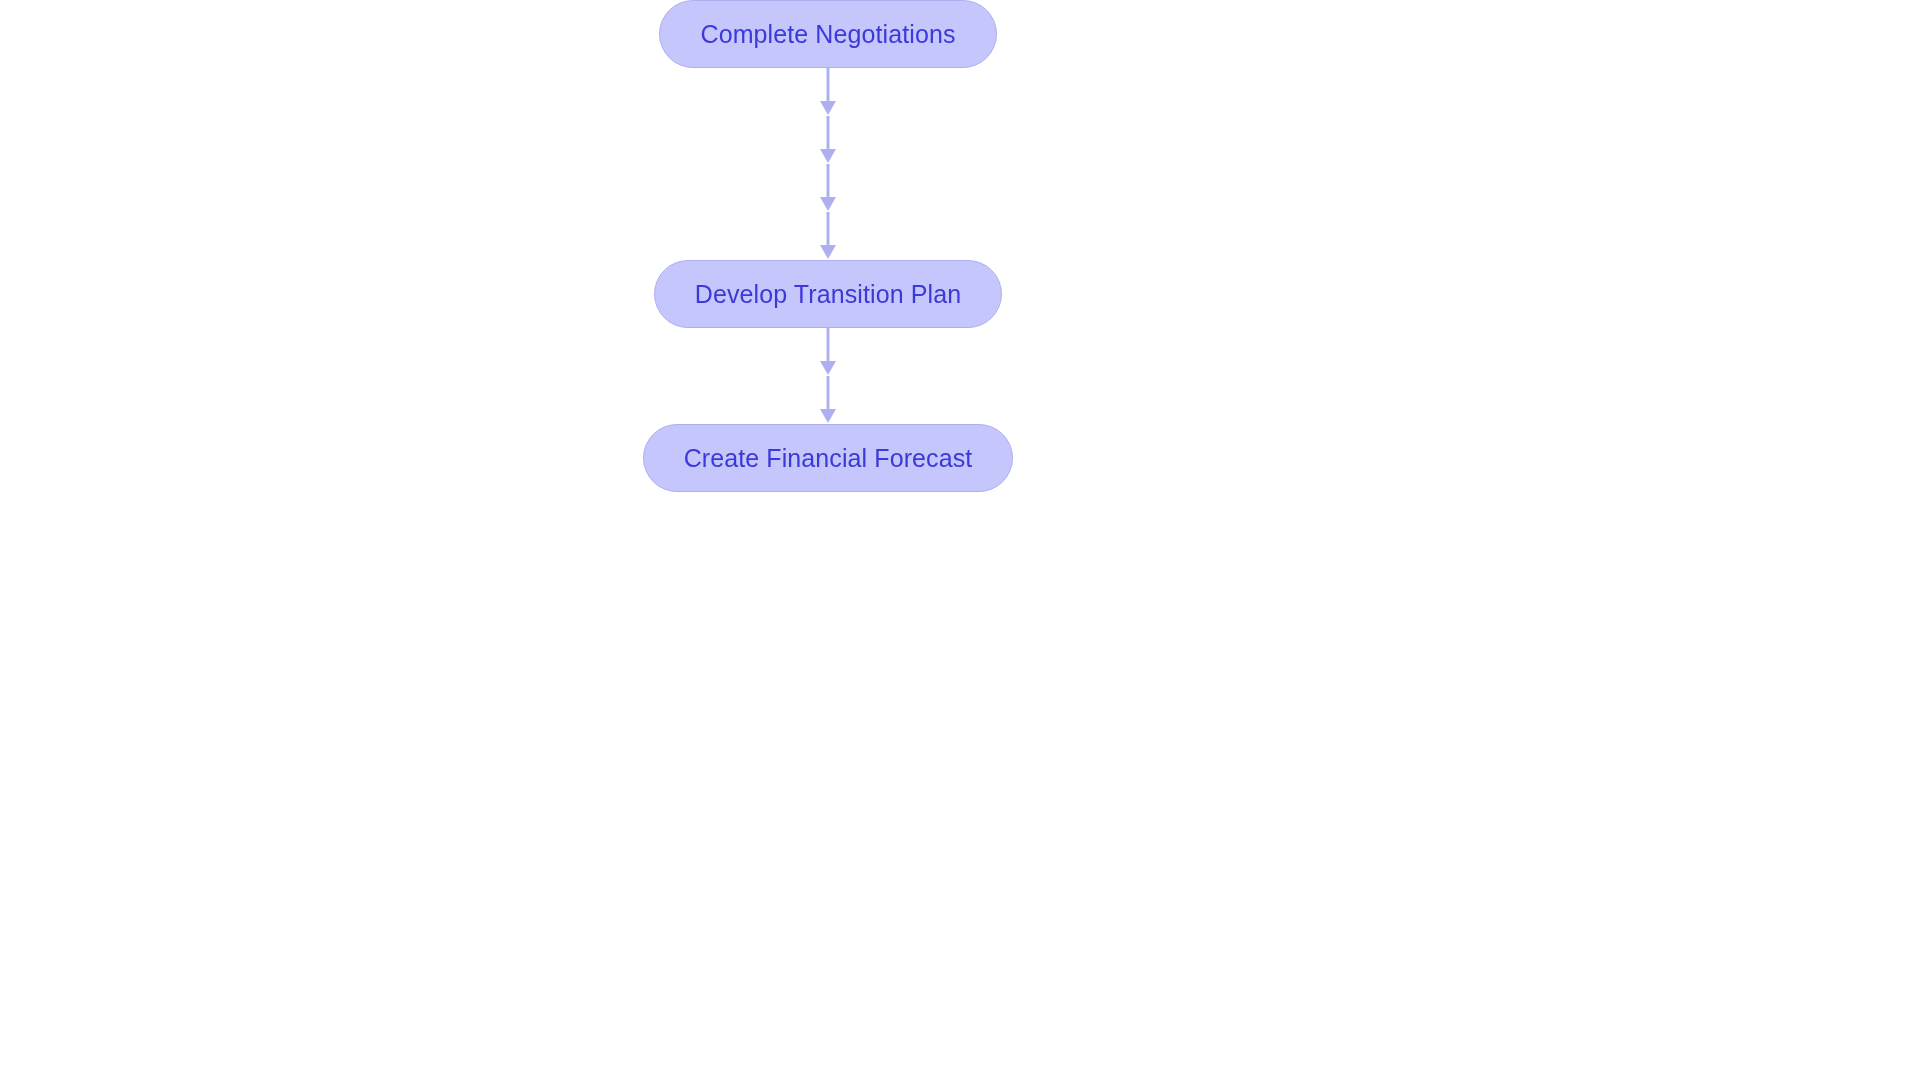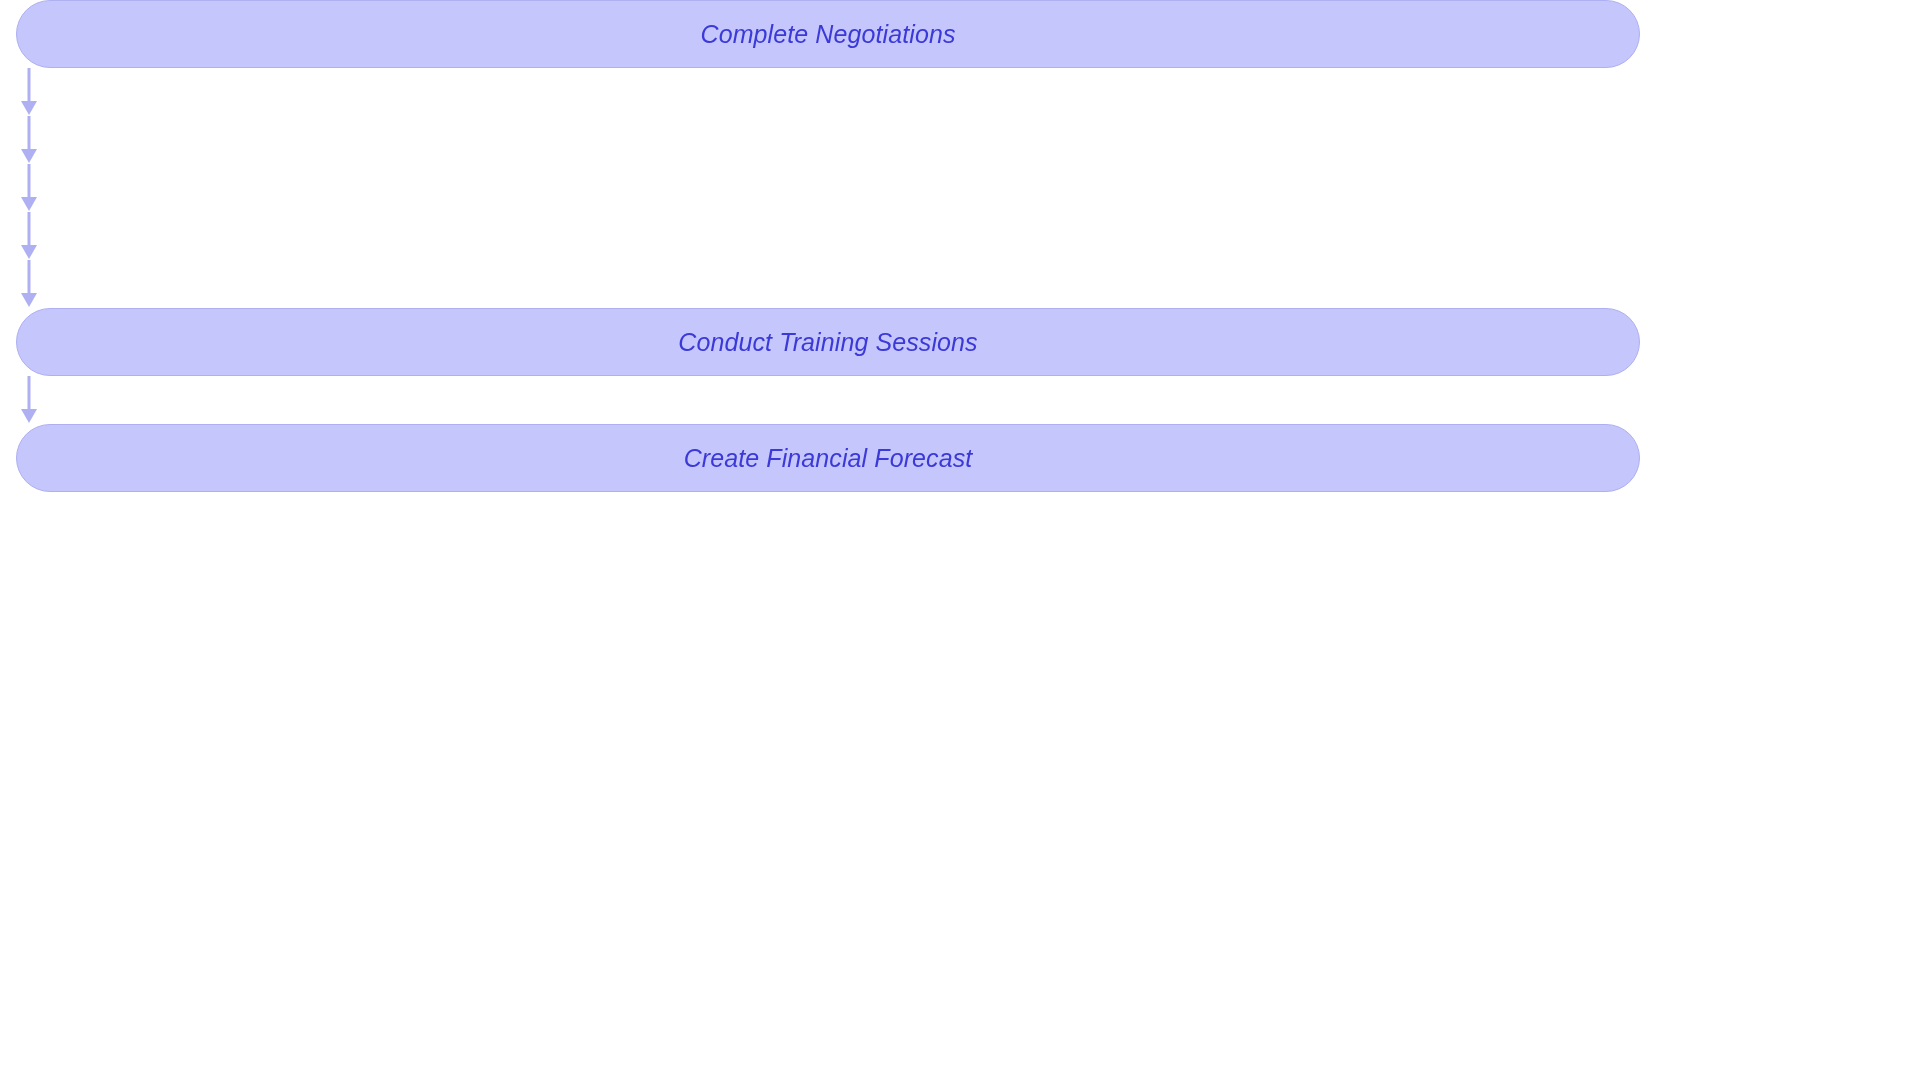--- a/index.html
+++ b/index.html
@@ -13,21 +13,21 @@
     font-family: "Liberation Sans", sans-serif;
     overflow: hidden;
   }
 
   #flowchart {
     position: relative;
     width: 1640px;
     height: 1083px;
     display: flex;
     flex-direction: column;
-    font-style: italic;
+    align-items: center;
   }
 
   .node {
     box-sizing: border-box;
     height: 68px;
     border-radius: 34px;
     background: #c5c6fb;
     border: 1.5px solid #aeb0f2;
     color: #3b39d8;
     font-size: 25px;
@@ -81,29 +81,29 @@
     <line class="stem" x1="13" y1="0" x2="13" y2="34"></line>
     <polygon class="head" points="5,33 21,33 13,47"></polygon>
   </svg>
 
 
   <svg class="connector" viewBox="0 0 26 48">
     <line class="stem" x1="13" y1="0" x2="13" y2="34"></line>
     <polygon class="head" points="5,33 21,33 13,47"></polygon>
   </svg>
 
+  <div class="node">
+    <span>Develop Transition Plan</span>
+  </div>
 
   <svg class="connector" viewBox="0 0 26 48">
     <line class="stem" x1="13" y1="0" x2="13" y2="34"></line>
     <polygon class="head" points="5,33 21,33 13,47"></polygon>
   </svg>
 
-  <div class="node">
-    <span>Conduct Training Sessions</span>
-  </div>
 
   <svg class="connector" viewBox="0 0 26 48">
     <line class="stem" x1="13" y1="0" x2="13" y2="34"></line>
     <polygon class="head" points="5,33 21,33 13,47"></polygon>
   </svg>
 
   <div class="node">
     <span>Create Financial Forecast</span>
   </div>
 

